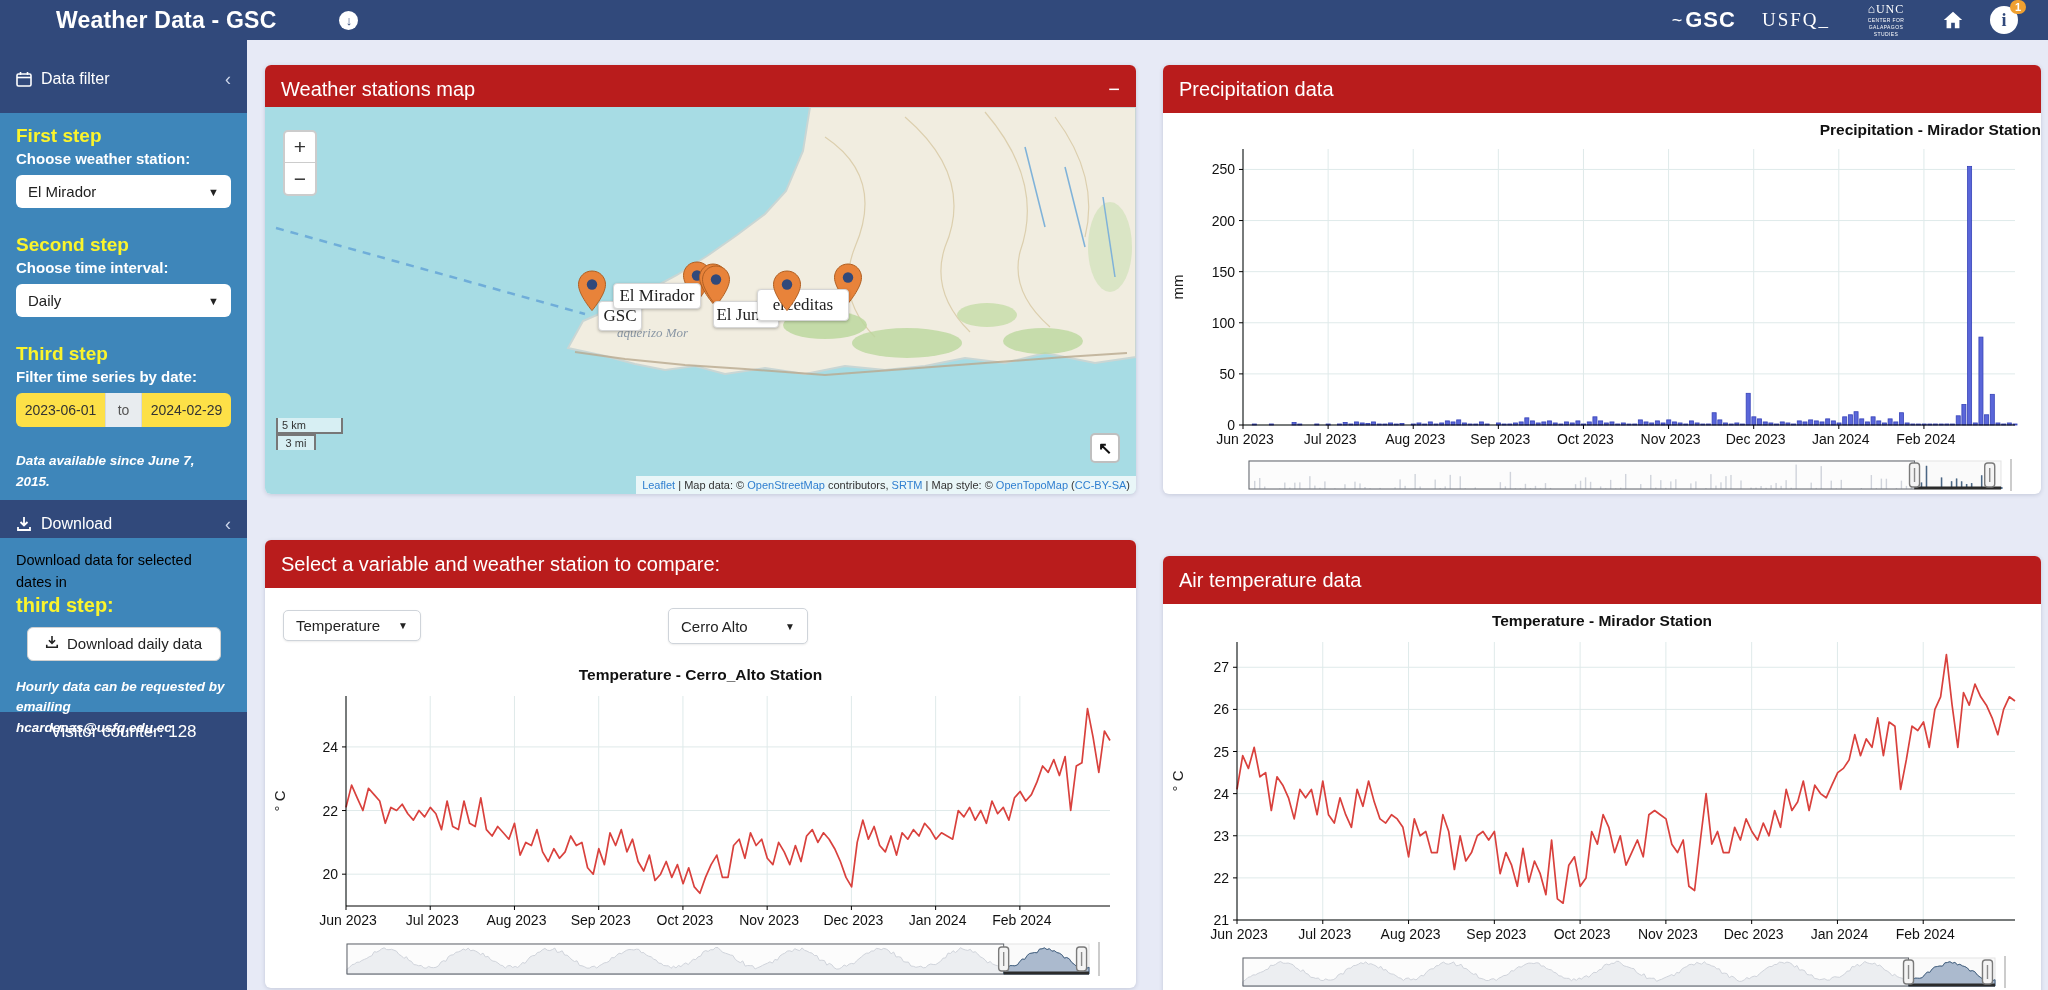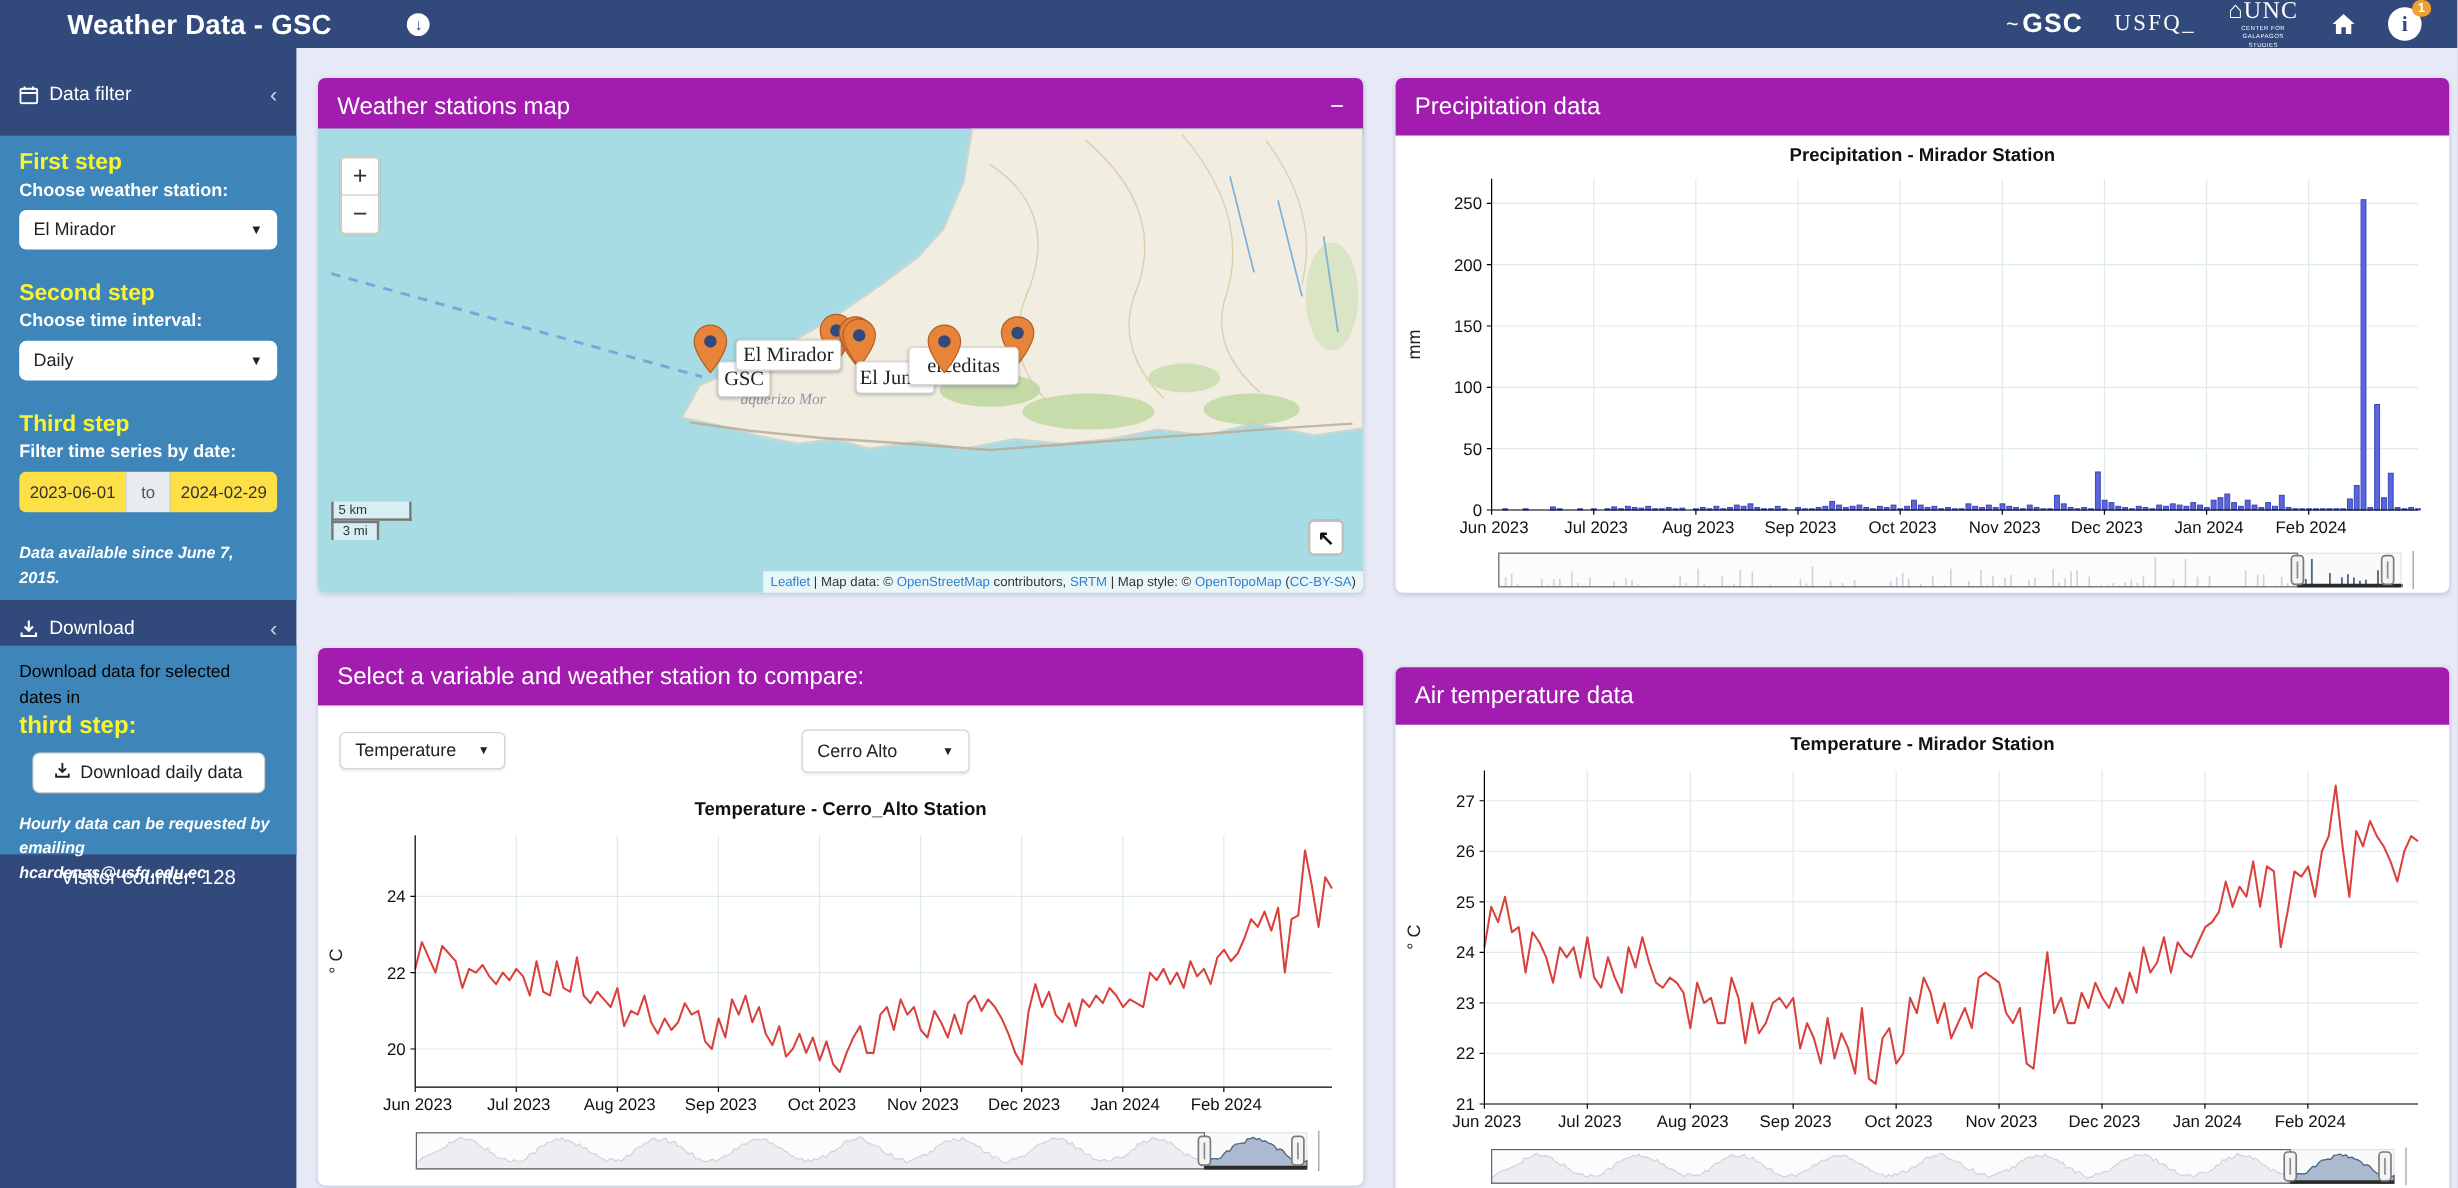--- a/index.html
+++ b/index.html
@@ -12,21 +12,21 @@
        display:flex;align-items:center;color:#fff;z-index:30;}
   .nav-title{font-size:23px;font-weight:bold;margin-left:56px;letter-spacing:.2px;}
   .nav-circle{width:19px;height:19px;border-radius:50%;background:#fff;color:#31497B;
        display:flex;align-items:center;justify-content:center;font-size:13px;font-weight:bold;
        margin-left:63px;cursor:pointer;}
   .nav-right{margin-left:auto;display:flex;align-items:center;gap:26px;margin-right:30px;}
   .logo-gsc{font-size:22px;font-weight:bold;letter-spacing:1px;display:flex;align-items:center;gap:2px;}
   .logo-gsc .swirl{font-size:18px;font-weight:normal;}
   .logo-usfq{font-size:19px;font-family:"Liberation Serif",serif;letter-spacing:2px;}
   .logo-unc{display:flex;flex-direction:column;align-items:center;line-height:1;}
-  .logo-unc .unc-main{font-size:20px;font-family:"Liberation Serif",serif;letter-spacing:1px;}
+  .logo-unc .unc-main{font-size:12px;font-family:"Liberation Serif",serif;letter-spacing:1px;}
   .logo-unc .unc-sub{font-size:5px;letter-spacing:.4px;margin-top:2px;text-align:center;line-height:1.4;width:60px;}
   .icon-home{width:22px;height:22px;cursor:pointer;}
   .nav-info{position:relative;width:28px;height:28px;border-radius:50%;background:#fff;color:#31497B;
        display:flex;align-items:center;justify-content:center;
        font-family:"Liberation Serif",serif;font-size:18px;font-weight:bold;cursor:pointer;}
   .nav-badge{position:absolute;top:-6px;right:-8px;background:#F0A030;color:#fff;
        font-family:"Liberation Sans",sans-serif;font-size:11px;font-weight:bold;
        padding:1px 5px;border-radius:7px;}
 
   
@@ -49,21 +49,21 @@
   .note-italic{font-style:italic;font-weight:bold;font-size:13.5px;color:#fff;line-height:1.55;}
   .dl-line{font-size:14.5px;color:#000000;line-height:1.5;}
   .dl-highlight{color:#FBF42C;font-weight:bold;font-size:20px;margin-bottom:10px;}
   .dl-btn{margin:4px auto 0 auto;width:194px;height:34px;background:#fff;border:1px solid #d0d0d0;
        border-radius:6px;display:flex;align-items:center;justify-content:center;gap:8px;
        color:#222;font-size:15px;cursor:pointer;}
   .visitor{position:absolute;left:0;right:0;text-align:center;font-size:17px;color:#fff;}
 
   
   .panel{position:absolute;background:#fff;border-radius:6px;box-shadow:0 1px 4px rgba(40,50,90,.18);}
-  .panel-hdr{height:48px;background:#a21caf;border-radius:6px 6px 0 0;display:flex;align-items:center;
+  .panel-hdr{height:48px;background:#b91c1c;border-radius:6px 6px 0 0;display:flex;align-items:center;
        padding:0 16px;color:#fff;font-size:20px;}
   .panel-hdr .collapse{margin-left:auto;font-size:20px;cursor:pointer;line-height:1;}
   .panel-body{position:absolute;left:0;right:0;top:42px;bottom:0;border-radius:0 0 6px 6px;overflow:hidden;}
   .chart-title{position:absolute;left:0;right:0;text-align:center;font-weight:bold;font-size:15.5px;color:#111;}
   .chartbox{position:absolute;}
   .selectorbox{position:absolute;cursor:col-resize;}
 
   
   .map-body{background:#A7DCE4;}
   .map-svg{position:absolute;left:0;top:0;}
@@ -275,21 +275,21 @@
         <a>Leaflet</a><span> | Map data: © </span><a>OpenStreetMap</a><span> contributors, </span><a>SRTM</a><span> | Map style: © </span><a>OpenTopoMap</a><span> (</span><a>CC-BY-SA</a><span>)</span>
       </div>
     </div>
   </div>
 
   <div class="panel" style="left:1163px;top:65px;width:878px;height:429px;">
     <div class="panel-hdr">
       <span>Precipitation data</span>
     </div>
     <div class="panel-body">
-      <div class="chart-title" style="top:14px;">Precipitation - Mirador Station</div>
+      <div class="chart-title" style="top:14px;text-align:right;">Precipitation - Mirador Station</div>
       <div class="chartbox" style="left:6px;top:28px;"><svg width="866" height="322" viewBox="0 0 866 322">
             <line x1="74" x2="846" y1="290" y2="290" stroke="#dfeaea" stroke-width="1"></line>
             <line x1="74" x2="846" y1="238.8888888888889" y2="238.8888888888889" stroke="#dfeaea" stroke-width="1"></line>
             <line x1="74" x2="846" y1="187.77777777777777" y2="187.77777777777777" stroke="#dfeaea" stroke-width="1"></line>
             <line x1="74" x2="846" y1="136.66666666666666" y2="136.66666666666666" stroke="#dfeaea" stroke-width="1"></line>
             <line x1="74" x2="846" y1="85.55555555555557" y2="85.55555555555557" stroke="#dfeaea" stroke-width="1"></line>
             <line x1="74" x2="846" y1="34.44444444444444" y2="34.44444444444444" stroke="#dfeaea" stroke-width="1"></line>
             <line x1="74" x2="74" y1="14" y2="290" stroke="#dfeaea" stroke-width="1"></line>
             <line x1="159.11576626240353" x2="159.11576626240353" y1="14" y2="290" stroke="#dfeaea" stroke-width="1"></line>
             <line x1="244.23153252480705" x2="244.23153252480705" y1="14" y2="290" stroke="#dfeaea" stroke-width="1"></line>

